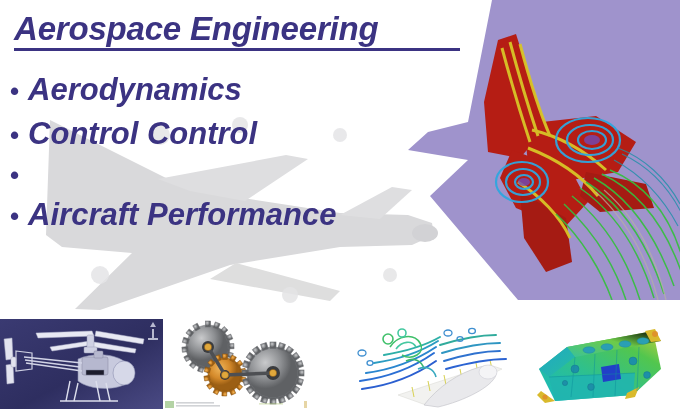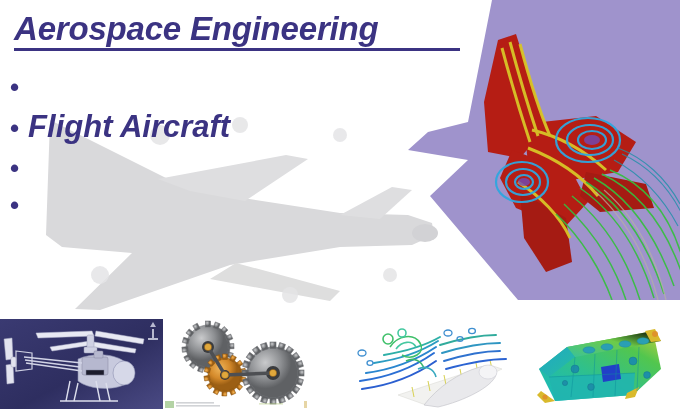--- a/index.html
+++ b/index.html
@@ -98,30 +98,32 @@
   </div>
 
   <div class="title-wrap">
     <div class="title">Aerospace Engineering</div>
     <div class="title-rule"></div>
   </div>
 
   <ul class="bullets">
     <li>
       <span class="dot">•</span>
+      <span>Aerodynamics</span>
     </li>
     <li>
       <span class="dot">•</span>
-      <span>Flight Aircraft</span>
+      <span>Control Control</span>
     </li>
     <li>
       <span class="dot">•</span>
     </li>
     <li>
       <span class="dot">•</span>
+      <span>Aircraft Performance</span>
     </li>
   </ul>
 
   <div class="hexpanel">
     <svg viewBox="0 0 272 300" width="272" height="300" aria-hidden="true">
       <path d="M84,0 L272,0 L272,300 L110,300 L22,196 L60,160 L0,150 L20,132 L60,122 Z" fill="#9f93cc"></path>
     </svg>
 
     <svg class="cfdjet" viewBox="0 0 215 268" width="215" height="268" aria-hidden="true">
 

